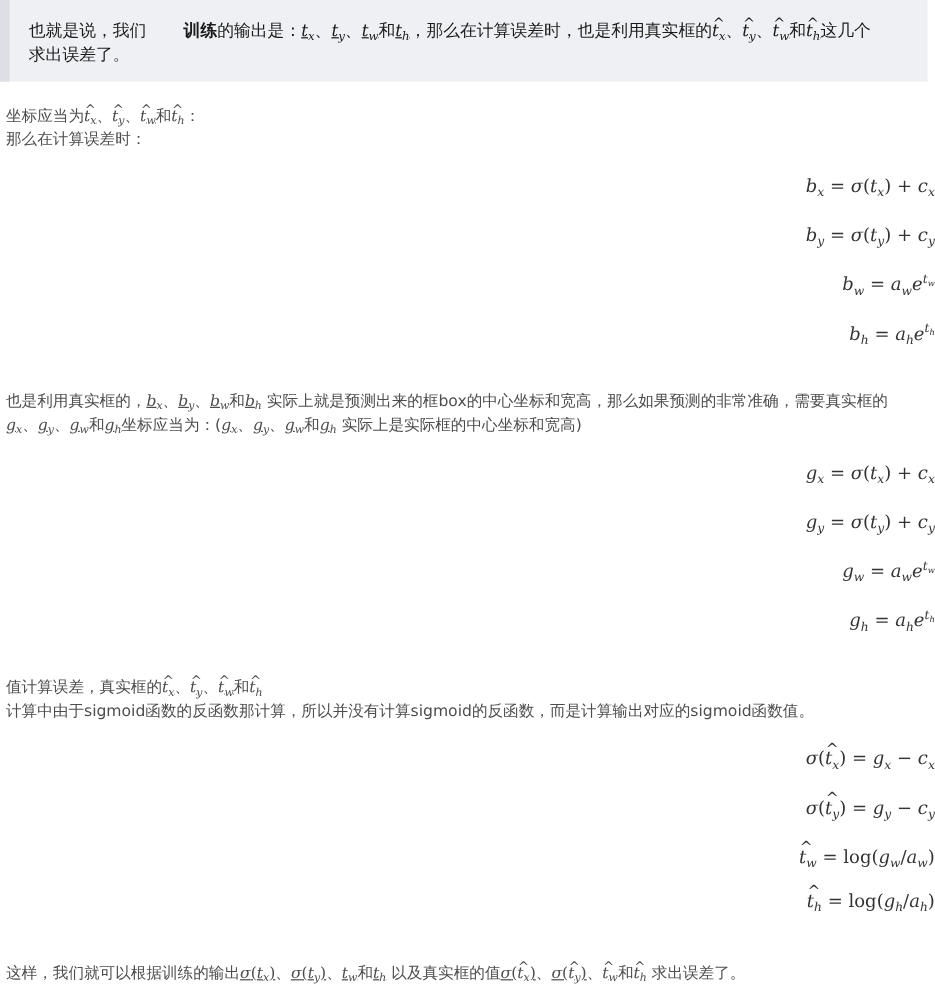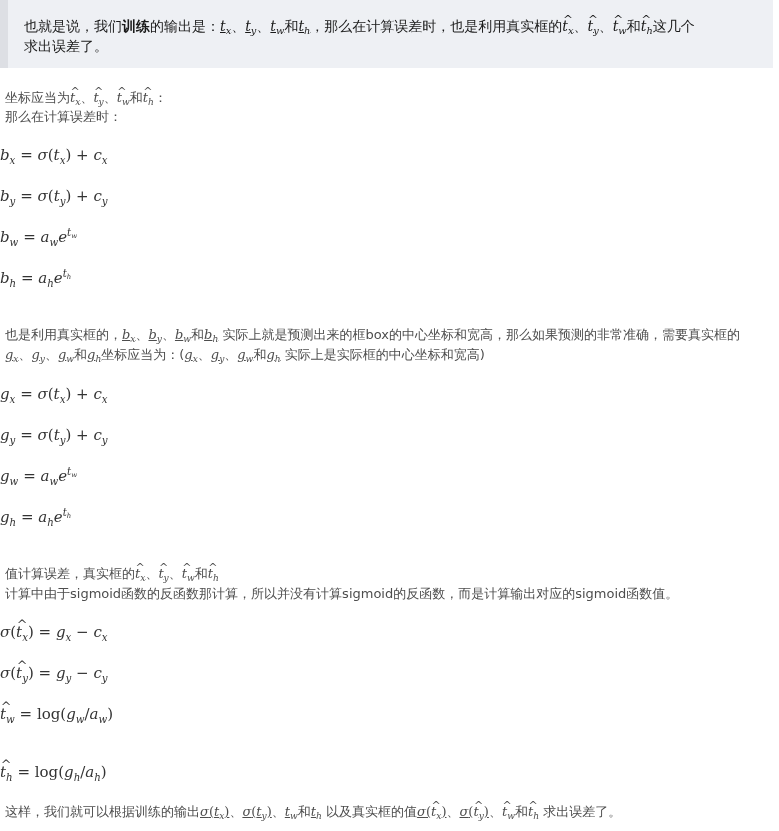--- a/index.html
+++ b/index.html
@@ -9,32 +9,32 @@
     color: #4d4d4d; font-size: 13px;
   }
   .quote {
     position: absolute; left: 0; top: 0; width: 773px; height: 68px;
     background: #eef0f4; border-left: 8px solid #dddfe4; box-sizing: border-box;
   }
   .quote-text {
     position: absolute; left: 16px; top: 16px; width: 745px;
     font-size: 14px; line-height: 20px; color: #1a1a1a;
   }
-  .quote-text b { font-weight: bold; }
+  .quote-text b { font-weight: bold; margin-left: 31px; }
   .m { font-family: "DejaVu Serif", "Liberation Serif", serif; font-style: italic; text-decoration: underline; }
   .m .r { font-style: normal; }
   .m sub { font-size: 0.7em; vertical-align: -0.3em; line-height: 0; }
   .hat { position: relative; display: inline-block; }
   .hat::before {
     content: "^"; position: absolute; left: 0.05em; top: -0.55em;
     font-style: normal; font-size: 0.85em;
   }
   .line { position: absolute; left: 5px; font-size: 13px; line-height: 18px; color: #4d4d4d; white-space: nowrap; }
   .eq {
-    position: absolute; left: 0; width: 779px; text-align: left;
+    position: absolute; left: 0; width: 779px; text-align: right;
     font-family: "DejaVu Serif", "Liberation Serif", serif; font-size: 15px;
     line-height: 20px; color: #333;
   }
   .eq .i { font-style: italic; }
   .eq sub { font-size: 0.68em; vertical-align: -0.35em; line-height: 0; font-style: italic; }
   .eq sup { font-size: 0.68em; vertical-align: 0.6em; line-height: 0; font-style: italic; }
 </style>
 </head>
 <body>
 
@@ -68,17 +68,17 @@
 <div class="eq" style="top:507px"><span class="i">g</span><sub>h</sub> <span>=</span> <span class="i">a</span><sub>h</sub><span class="i">e</span><sup><span>t</span><sub>h</sub></sup></div>
 
 <div class="line" style="top:565px">
   <span>值计算误差，真实框的</span><span class="m"><span class="hat">t</span><sub>x</sub></span><span>、</span><span class="m"><span class="hat">t</span><sub>y</sub></span><span>、</span><span class="m"><span class="hat">t</span><sub>w</sub></span><span>和</span><span class="m"><span class="hat">t</span><sub>h</sub></span>
 </div>
 <div class="line" style="top:585px">计算中由于sigmoid函数的反函数那计算，所以并没有计算sigmoid的反函数，而是计算输出对应的sigmoid函数值。</div>
 
 <div class="eq" style="top:622px"><span class="i">σ</span><span>(</span><span class="i hat">t</span><sub>x</sub><span>)</span> <span>=</span> <span class="i">g</span><sub>x</sub> <span>−</span> <span class="i">c</span><sub>x</sub></div>
 <div class="eq" style="top:663px"><span class="i">σ</span><span>(</span><span class="i hat">t</span><sub>y</sub><span>)</span> <span>=</span> <span class="i">g</span><sub>y</sub> <span>−</span> <span class="i">c</span><sub>y</sub></div>
 <div class="eq" style="top:704px"><span class="i hat">t</span><sub>w</sub> <span>=</span> <span>log</span><span>(</span><span class="i">g</span><sub>w</sub><span>/</span><span class="i">a</span><sub>w</sub><span>)</span></div>
-<div class="eq" style="top:762px"><span class="i hat">t</span><sub>h</sub> <span>=</span> <span>log</span><span>(</span><span class="i">g</span><sub>h</sub><span>/</span><span class="i">a</span><sub>h</sub><span>)</span></div>
+<div class="eq" style="top:741px"><span class="i hat">t</span><sub>h</sub> <span>=</span> <span>log</span><span>(</span><span class="i">g</span><sub>h</sub><span>/</span><span class="i">a</span><sub>h</sub><span>)</span></div>
 
 <div class="line" style="top:803px">
   <span>这样，我们就可以根据训练的输出</span><span class="m"><span>σ</span><span class="r">(</span><span>t</span><sub>x</sub><span class="r">)</span></span><span>、</span><span class="m"><span>σ</span><span class="r">(</span><span>t</span><sub>y</sub><span class="r">)</span></span><span>、</span><span class="m"><span>t</span><sub>w</sub></span><span>和</span><span class="m"><span>t</span><sub>h</sub></span> <span>以及真实框的值</span><span class="m"><span>σ</span><span class="r">(</span><span class="hat">t</span><sub>x</sub><span class="r">)</span></span><span>、</span><span class="m"><span>σ</span><span class="r">(</span><span class="hat">t</span><sub>y</sub><span class="r">)</span></span><span>、</span><span class="m"><span class="hat">t</span><sub>w</sub></span><span>和</span><span class="m"><span class="hat">t</span><sub>h</sub></span> <span>求出误差了。</span>
 </div>
 
 </body></html>

